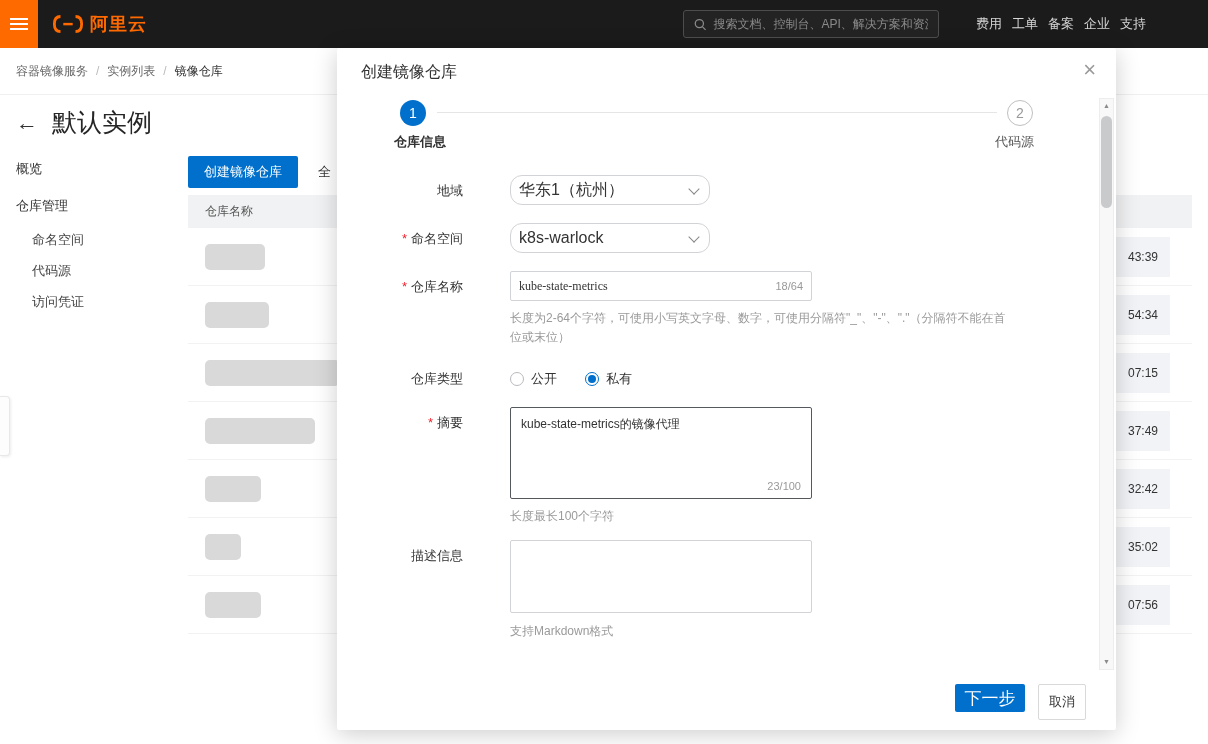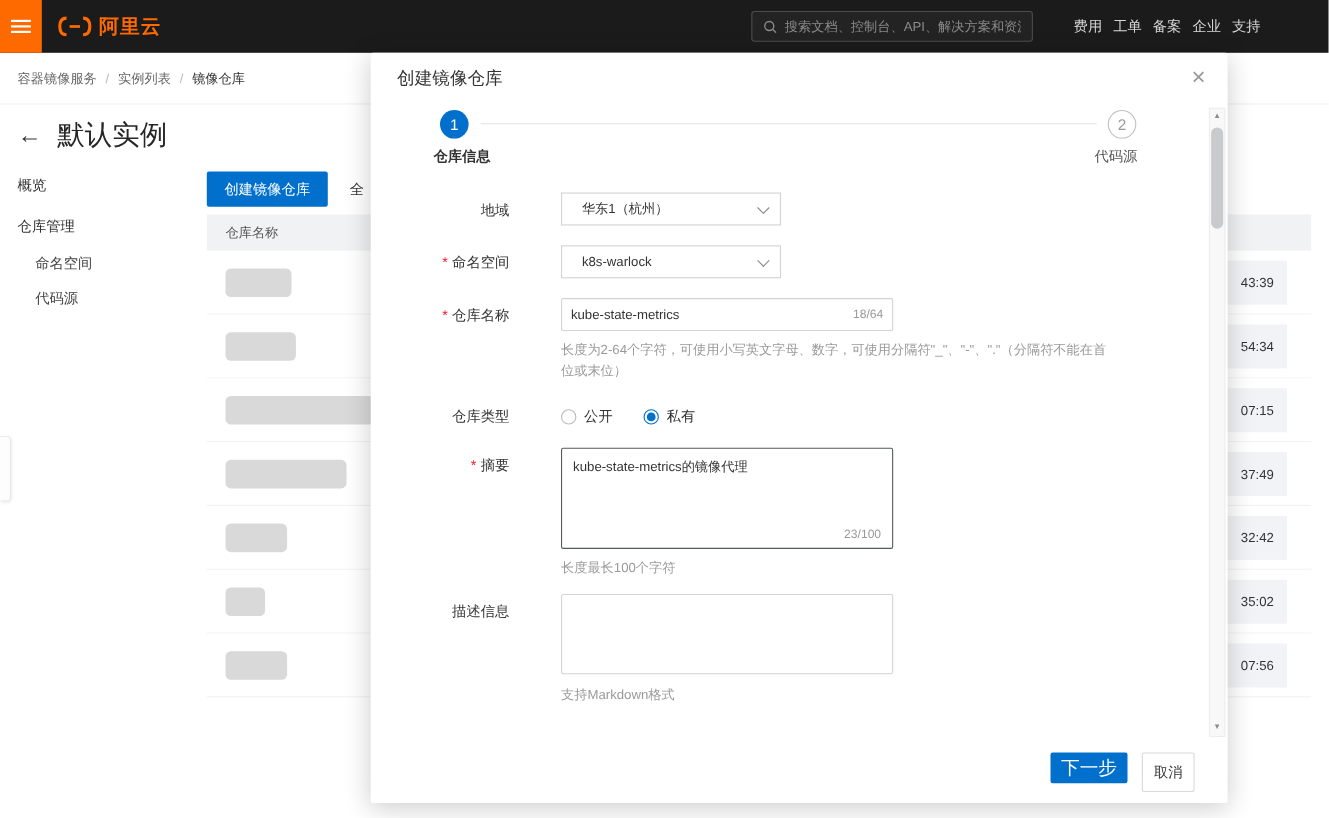--- a/index.html
+++ b/index.html
@@ -68,27 +68,27 @@
   .step-circle.on{background:#0070cc;color:#fff;}
   .step-circle.off{background:#fff;border:1px solid #c0c0c0;color:#999;line-height:24px;}
   .step-line{position:absolute;left:100px;top:64px;width:560px;height:1px;background:#e5e5e5;}
   .step-label1{position:absolute;left:57px;top:84px;font-size:13px;font-weight:bold;color:#333;line-height:20px;}
   .step-label2{position:absolute;left:658px;top:84px;font-size:13px;color:#555;line-height:20px;}
 
   .frow{position:absolute;left:0;right:0;}
   .f-label{position:absolute;left:24px;width:102px;text-align:right;font-size:13px;color:#333;line-height:32px;white-space:nowrap;}
   .req{color:#f5222d;margin-right:4px;}
   .sel{position:absolute;left:173px;width:200px;height:30px;box-sizing:border-box;border:1px solid #d2d3d6;
-    border-radius:0;background:#fff;font-size:12px;color:#333;line-height:28px;padding-left:18px;cursor:pointer;}
+    border-radius:12px;background:#fff;font-size:16px;color:#333;line-height:28px;padding-left:8px;cursor:pointer;}
   .sel .caret{position:absolute;right:11px;top:9px;width:7px;height:7px;
     border-right:1px solid #888;border-bottom:1px solid #888;transform:rotate(45deg);}
   .inputwrap{position:absolute;left:173px;width:302px;height:30px;box-sizing:border-box;border:1px solid #d2d3d6;
     border-radius:2px;display:flex;align-items:center;background:#fff;}
   .inputwrap input{flex:1;border:none;outline:none;font-size:12px;color:#333;padding:0 8px;
-    font-family:Liberation Sans, sans-serif;background:transparent;min-width:0;}
+    font-family:Liberation Serif, serif;background:transparent;min-width:0;}
   .counter{font-size:11px;color:#999;padding-right:8px;white-space:nowrap;}
   .help{position:absolute;left:173px;font-size:12px;color:#9a9a9a;line-height:19px;width:496px;}
   .radiorow{position:absolute;left:173px;display:flex;align-items:center;height:20px;}
   .radio{width:14px;height:14px;border-radius:50%;border:1px solid #b8babf;background:#fff;box-sizing:border-box;
     display:inline-block;position:relative;cursor:pointer;flex:none;}
   .radio.on{border-color:#0070cc;}
   .radio.on::after{content:"";position:absolute;left:2px;top:2px;right:2px;bottom:2px;border-radius:50%;background:#0070cc;}
   .radiolbl{font-size:13px;color:#333;margin:0 28px 0 7px;cursor:pointer;}
   .ta{position:absolute;left:173px;width:302px;box-sizing:border-box;border-radius:2px;background:#fff;}
   .ta textarea{width:100%;height:100%;border:none;outline:none;resize:none;font-size:12px;color:#333;
@@ -171,20 +171,23 @@
     </div>
     <div class="sb-sub sel">
       <span>镜像仓库</span>
     </div>
     <div class="sb-sub">
       <span>命名空间</span>
     </div>
     <div class="sb-sub">
       <span>代码源</span>
     </div>
+    <div class="sb-sub">
+      <span>访问凭证</span>
+    </div>
   </aside>
   <div class="edge-tab"></div>
 
   <main class="content">
     <button class="btn-create">创建镜像仓库</button>
     <span class="filter-partial">全</span>
     <div class="thead">
       <span>仓库名称</span>
     </div>
 

